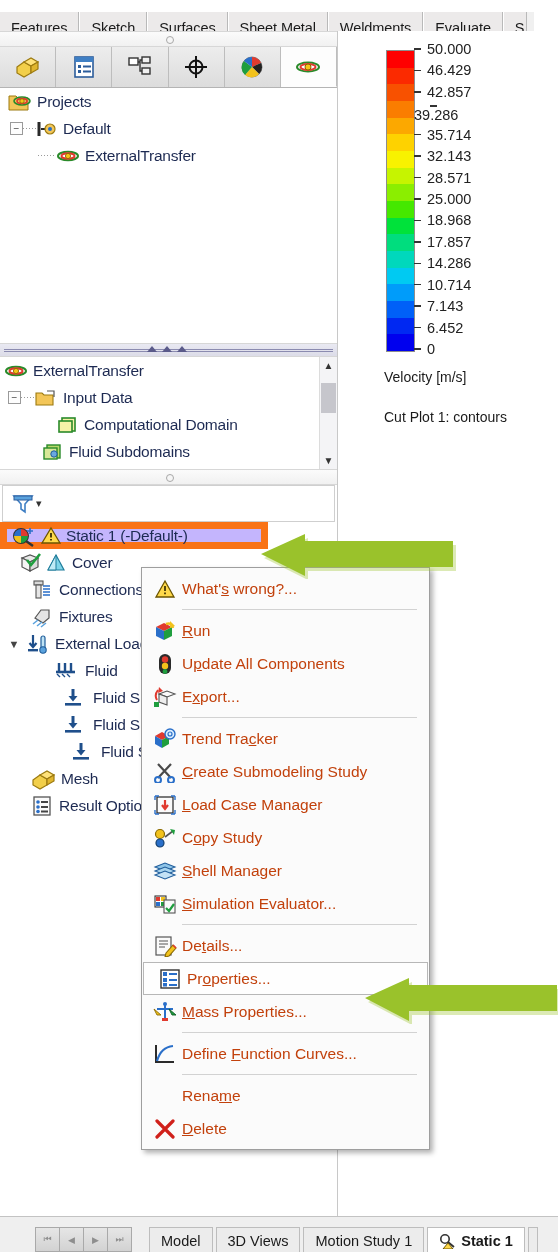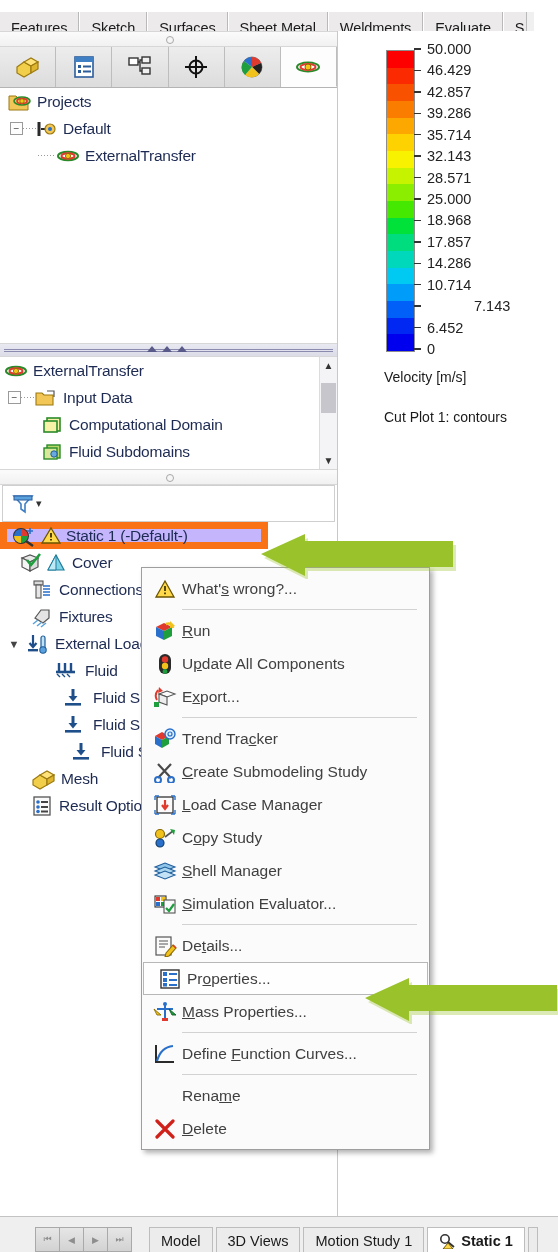--- a/index.html
+++ b/index.html
@@ -150,21 +150,21 @@
   #ctxmenu {
     position: absolute; left: 141px; top: 567px; width: 287px;
     background: #fbfbfb;
     border: 1px solid #9e9e9e;
     box-shadow: 3px 3px 5px rgba(0,0,0,0.30);
     padding: 4px 0 4px 0;
     z-index: 40;
   }
   .mi {
     display: flex; align-items: center; height: 33px;
-    padding-left: 8px; font-size: 15.5px; color: #404040;
+    padding-left: 8px; font-size: 15.5px; color: #c2410c;
     white-space: nowrap;
   }
   .mi .miico { width: 30px; display: flex; align-items: center; justify-content: center; flex: none; }
   .mi .mitext { margin-left: 2px; }
   .mi.hl { background: #fefefe; border: 1px solid #b7b7b7; box-sizing: border-box; margin: 0 1px; padding-left: 11px; }
   .msep { height: 1px; background: #d2d2d2; margin: 4px 12px 4px 40px; }
   .uu { text-decoration: underline; }
 
   
   .arrow { position: absolute; z-index: 60; }
@@ -332,21 +332,21 @@
         <span class="expander">−</span>
         <span class="dotline-h"></span>
         <span class="ico">
           <svg width="24" height="20" viewBox="0 0 24 20">
             <path d="M2 5 L2 17 L19 17 L19 7 L10 7 L8 5 Z" fill="#f3c658" stroke="#9c7a10" stroke-width="1.1"></path>
             <path d="M13 3 L20 3 L20 9" fill="none" stroke="#555" stroke-width="1.2"></path>
           </svg>
         </span>
         <span class="lbl">Input Data</span>
       </div>
-      <div class="trow" style="padding-left:42px;">
+      <div class="trow" style="padding-left:57px;">
         <span class="ico">
           <svg width="22" height="20" viewBox="0 0 22 20">
             <rect x="5" y="3" width="13" height="13" fill="#f7f2a8" stroke="#2a8a2a" stroke-width="1.6"></rect>
             <rect x="2" y="6" width="13" height="11" fill="#f7f2a8" stroke="#2a8a2a" stroke-width="1.6"></rect>
           </svg>
         </span>
         <span class="lbl">Computational Domain</span>
       </div>
       <div class="trow" style="padding-left:42px;">
         <span class="ico">
@@ -554,21 +554,21 @@
             <span>50.000</span>
           </div>
           <div class="tickrow" style="top: 12.4286px;">
             <span class="dash"></span>
             <span>46.429</span>
           </div>
           <div class="tickrow" style="top: 33.8571px;">
             <span class="dash"></span>
             <span>42.857</span>
           </div>
-          <div class="tickrow" style="top: 55.2857px;">
+          <div class="tickrow" style="top: 55.2857px; flex-direction: column;">
             <span class="dash"></span>
             <span>39.286</span>
           </div>
           <div class="tickrow" style="top: 76.7143px;">
             <span class="dash"></span>
             <span>35.714</span>
           </div>
           <div class="tickrow" style="top: 98.1429px;">
             <span class="dash"></span>
             <span>32.143</span>
@@ -590,21 +590,21 @@
             <span>17.857</span>
           </div>
           <div class="tickrow" style="top: 205.286px;">
             <span class="dash"></span>
             <span>14.286</span>
           </div>
           <div class="tickrow" style="top: 226.714px;">
             <span class="dash"></span>
             <span>10.714</span>
           </div>
-          <div class="tickrow" style="top: 248.143px; gap: 47px;">
+          <div class="tickrow" style="top: 248.143px;">
             <span class="dash"></span>
             <span>7.143</span>
           </div>
           <div class="tickrow" style="top: 269.571px;">
             <span class="dash"></span>
             <span>6.452</span>
           </div>
           <div class="tickrow" style="top: 291px;">
             <span class="dash"></span>
             <span>0</span>

